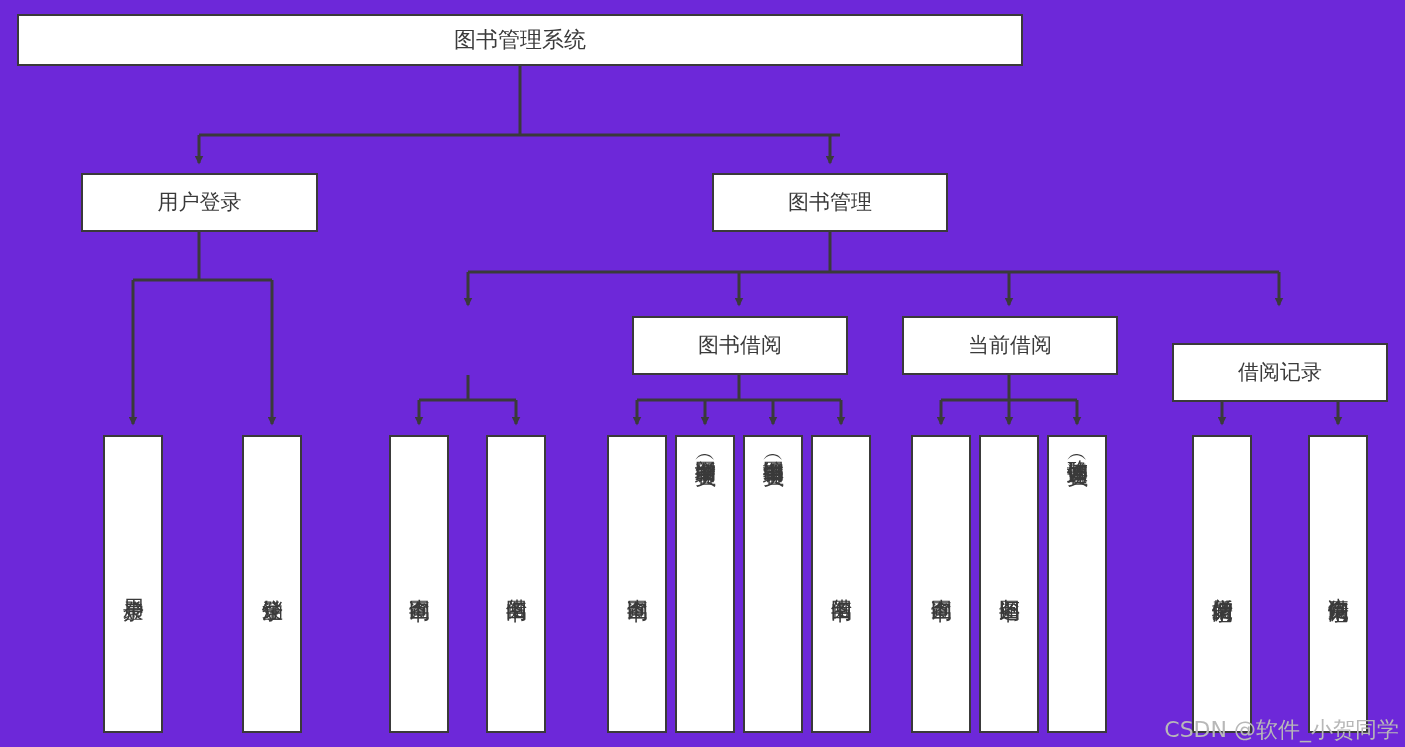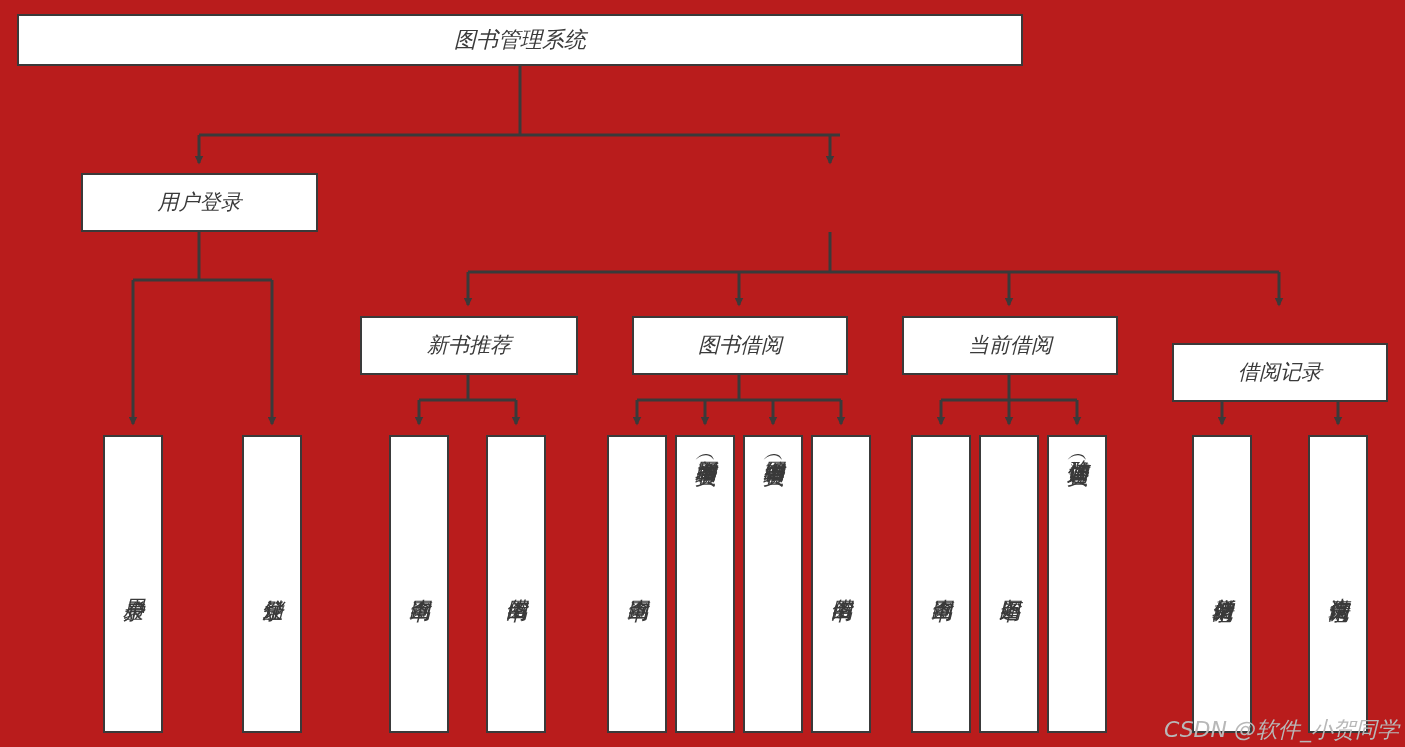--- a/index.html
+++ b/index.html
@@ -8,23 +8,22 @@
     padding: 0;
     background: #ffffff;
   }
   body {
     font-family: "DejaVu Sans", "Liberation Sans", sans-serif;
   }
   #canvas {
     position: relative;
     width: 1405px;
     height: 747px;
-    background: #b91c1c;
+    background: #6d28d9;
     overflow: hidden;
-    font-style: italic;
   }
   #edges {
     position: absolute;
     left: 0;
     top: 0;
     width: 1405px;
     height: 747px;
     pointer-events: none;
   }
   .node {
@@ -135,24 +134,24 @@
     </g>
   </svg>
 
   <div class="node root horiz" style="left:17px; top:14px; width:1006px; height:52px;">
     <span class="label">图书管理系统</span>
   </div>
 
   <div class="node horiz" style="left:81px; top:173px; width:237px; height:59px;">
     <span class="label">用户登录</span>
   </div>
-
-  <div class="node horiz" style="left:360px; top:316px; width:218px; height:59px;">
-    <span class="label">新书推荐</span>
-  </div>
+  <div class="node horiz" style="left:712px; top:173px; width:236px; height:59px;">
+    <span class="label">图书管理</span>
+  </div>
+
   <div class="node horiz" style="left:632px; top:316px; width:216px; height:59px;">
     <span class="label">图书借阅</span>
   </div>
   <div class="node horiz" style="left:902px; top:316px; width:216px; height:59px;">
     <span class="label">当前借阅</span>
   </div>
   <div class="node horiz" style="left:1172px; top:316px; width:216px; height:59px;margin-top:27px;">
     <span class="label">借阅记录</span>
   </div>
 

